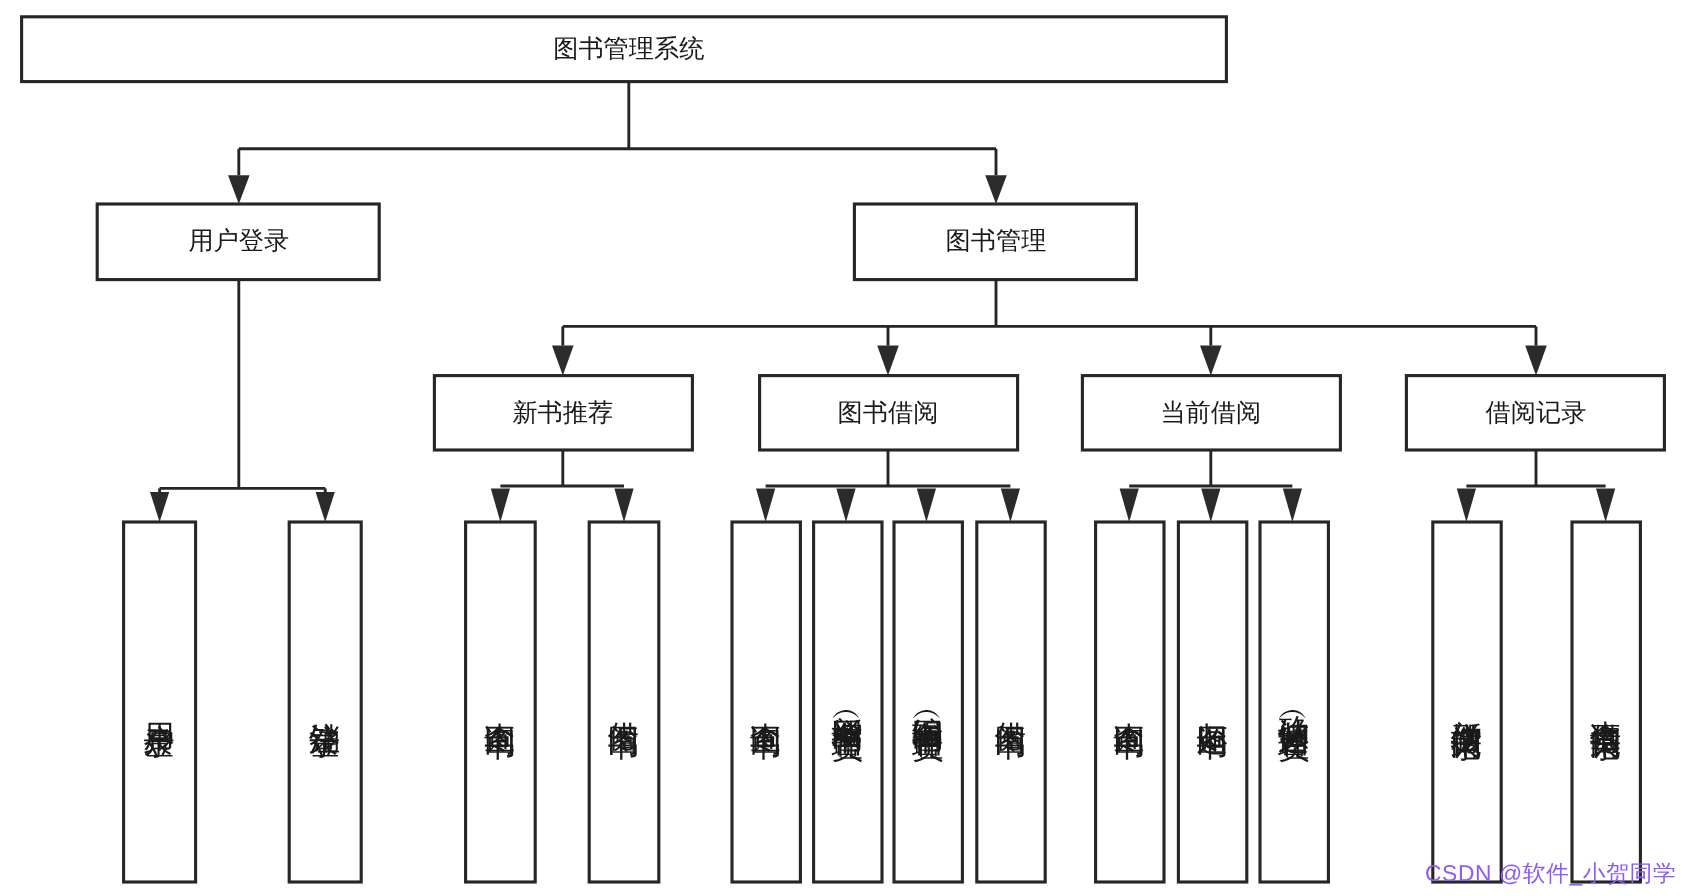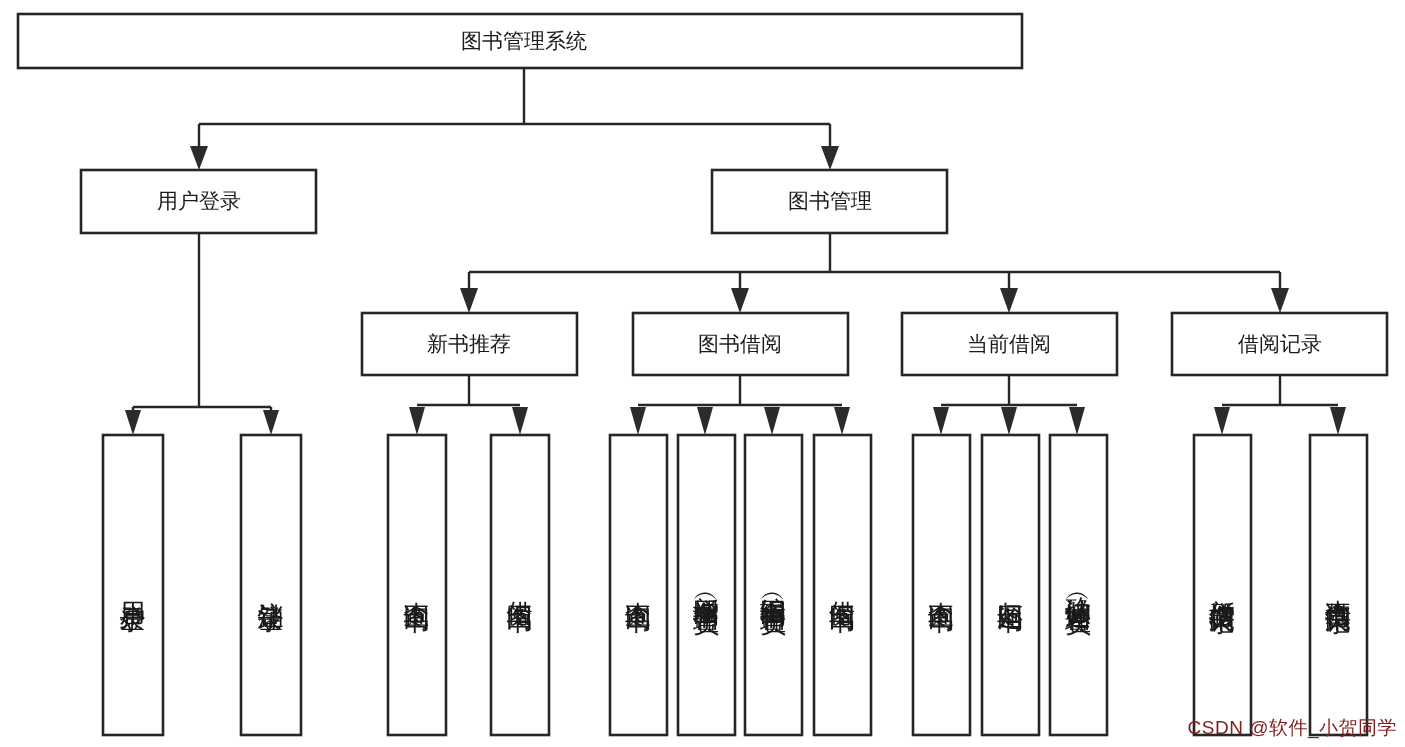--- a/index.html
+++ b/index.html
@@ -65,21 +65,21 @@
     white-space: nowrap;
     pointer-events: none;
     user-select: none;
   }
   .watermark {
     position: absolute;
     right: 8px;
     bottom: 6px;
     font-family: "Liberation Sans", "DejaVu Sans", sans-serif;
     font-size: 19px;
-    color: #7f1d1d;
+    color: #8b5cf6;
     letter-spacing: 0.5px;
     white-space: nowrap;
     user-select: none;
   }
 </style>
 </head>
 <body>
 
 <div id="diagram-root">
 

